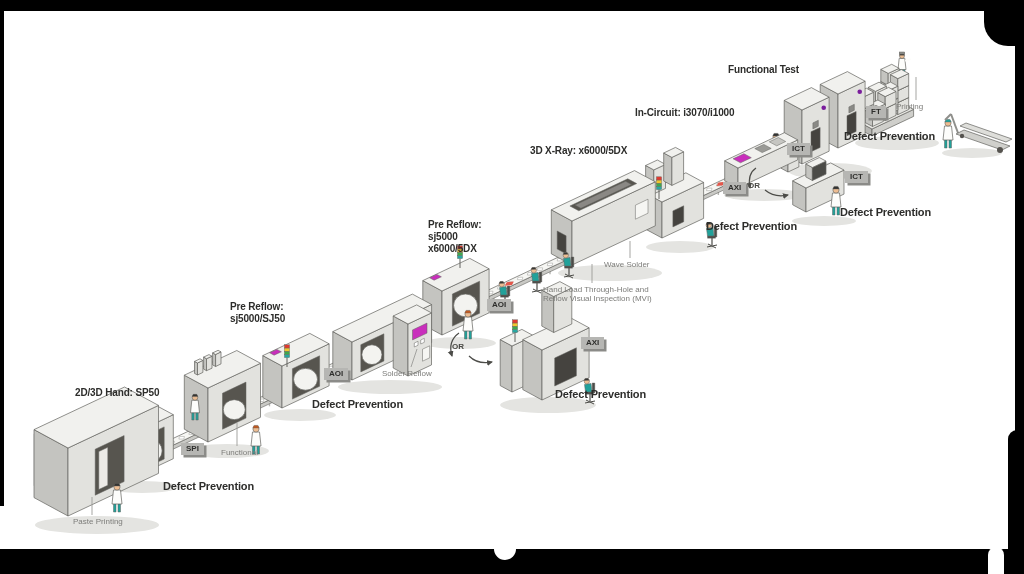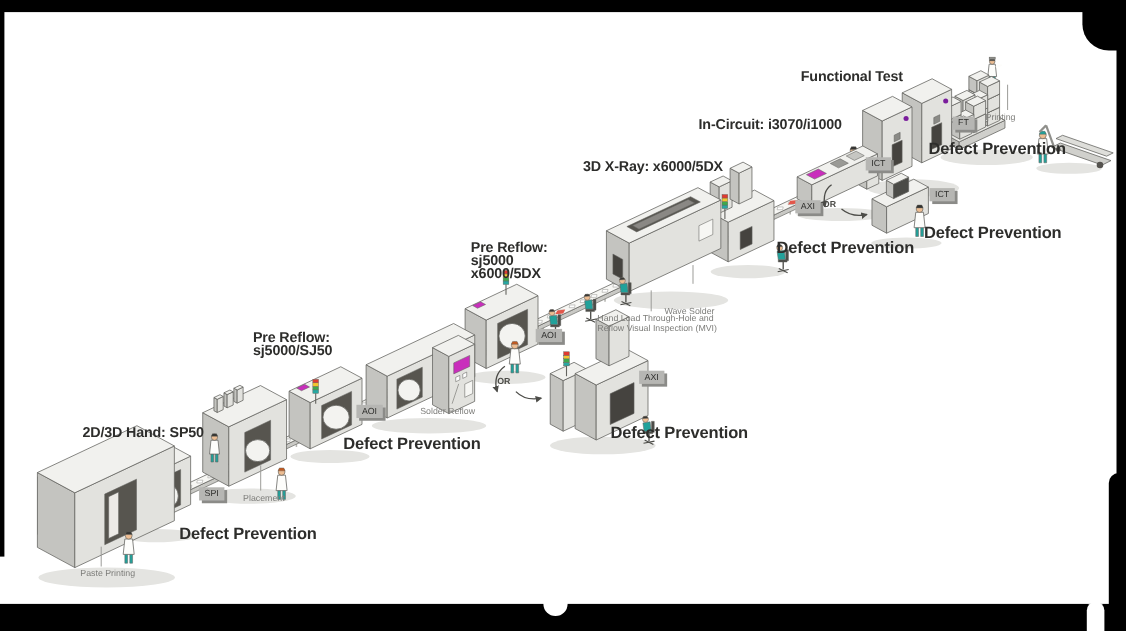--- a/index.html
+++ b/index.html
@@ -1,25 +1,25 @@
 <!DOCTYPE html>
 <html style="--badge-bg: #b6b6b3; --badge-shadow: #8b8b88; --badge-text: #2e2e2c; --label-dark: #2d2d2b; --label-gray: #7d7d7a; --frame-black: #000000;"><head>
 <meta charset="utf-8">
 <style>
   html,body{margin:0;padding:0;background:#ffffff;}
   .canvas{position:relative;width:1024px;height:574px;background:#ffffff;overflow:hidden;
           font-family:"Liberation Sans",sans-serif;}
   svg{position:absolute;left:0;top:0;}
   .lbl{position:absolute;white-space:nowrap;}
-  .title{font-weight:bold;font-size:13px;line-height:12px;letter-spacing:-0.15px;
+  .title{font-weight:bold;font-size:10px;line-height:12px;letter-spacing:-0.15px;
          color:var(--label-dark,#2d2d2b);}
-  .defect{font-weight:bold;font-size:15px;line-height:12px;letter-spacing:-0.15px;
+  .defect{font-weight:bold;font-size:11px;line-height:12px;letter-spacing:-0.15px;
           color:var(--label-dark,#2d2d2b);}
   .plabel{font-size:8px;line-height:9px;color:var(--label-gray,#7d7d7a);}
-  .badge{position:absolute;font-size:8px;font-weight:normal;line-height:8px;
+  .badge{position:absolute;font-size:8px;font-weight:bold;line-height:8px;
          color:var(--badge-text,#2e2e2c);background:var(--badge-bg,#b6b6b3);
          padding:2px 5px;box-shadow:2.5px 2.5px 0 var(--badge-shadow,#8b8b88);}
   .orlbl{position:absolute;font-size:8px;font-weight:bold;color:#4a4a46;}
   .frame{position:absolute;background:var(--frame-black,#000);}
   .notch{position:absolute;background:#fff;}
 </style>
 </head>
 <body>
 
 <div class="canvas">
@@ -500,23 +500,23 @@
   <div class="badge" style="left:581px;top:337px">AXI</div>
   <div class="badge" style="left:723px;top:182px">AXI</div>
   <div class="badge" style="left:787px;top:143px">ICT</div>
   <div class="badge" style="left:845px;top:171px">ICT</div>
   <div class="badge" style="left:866px;top:106px">FT</div>
 
   <div class="orlbl" style="left:452px;top:342px">OR</div>
   <div class="orlbl" style="left:748px;top:181px">OR</div>
 
   <div class="lbl plabel" style="left:73px;top:517px">Paste Printing</div>
-  <div class="lbl plabel" style="left:221px;top:448px">Placement</div>
+  <div class="lbl plabel" style="left:221px;top:448px">Functional</div>
   <div class="lbl plabel" style="left:382px;top:369px">Solder Reflow</div>
-  <div class="lbl plabel" style="left:604px;top:278px">Wave Solder</div>
+  <div class="lbl plabel" style="left:604px;top:260px">Wave Solder</div>
   <div class="lbl plabel" style="left:543px;top:285px">
     <div>Hand Load Through-Hole and</div>
     <div>Reflow Visual Inspection (MVI)</div>
   </div>
   <div class="lbl plabel" style="left:896px;top:102px">Printing</div>
 
   <div class="frame" style="left:0;top:0;width:986px;height:11px"></div>
   <div class="frame" style="top:0;right:0;width:40px;height:46px;border-bottom-left-radius:24px"></div>
   <div class="frame" style="top:0;right:0;width:9px;height:574px"></div>
   <div class="frame" style="top:430px;right:0;width:16px;height:144px;border-top-left-radius:9px"></div>

